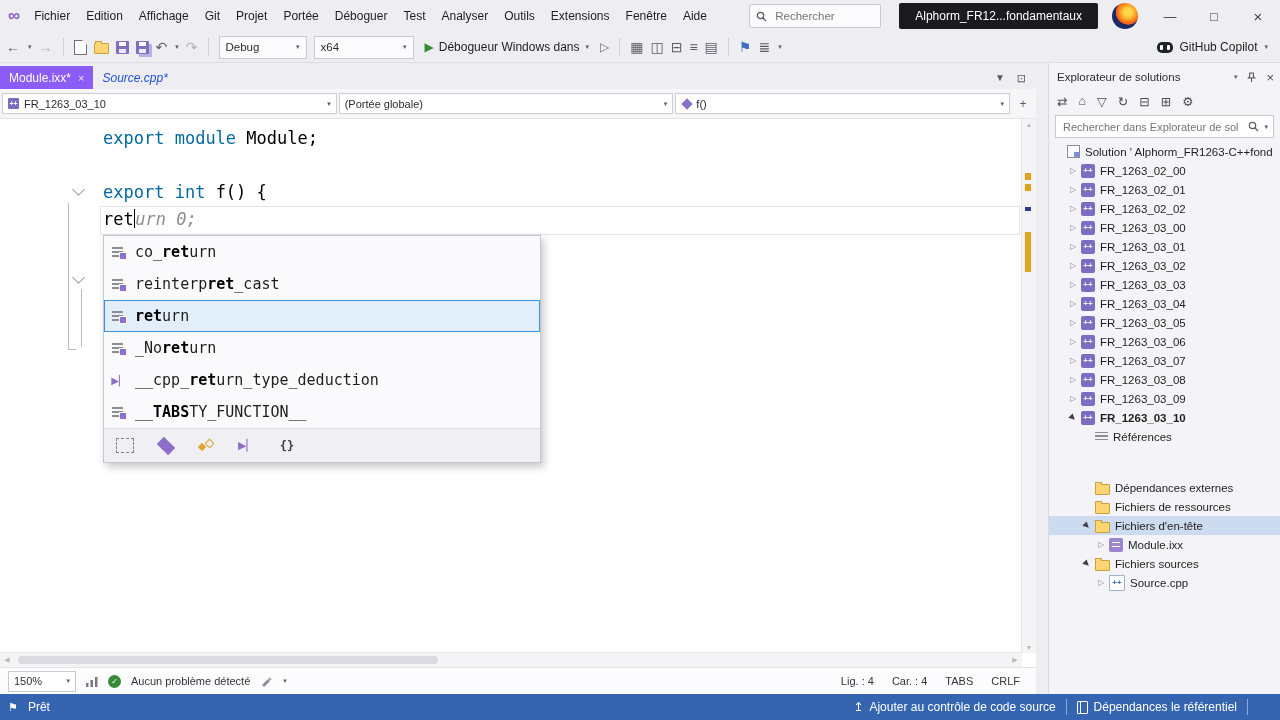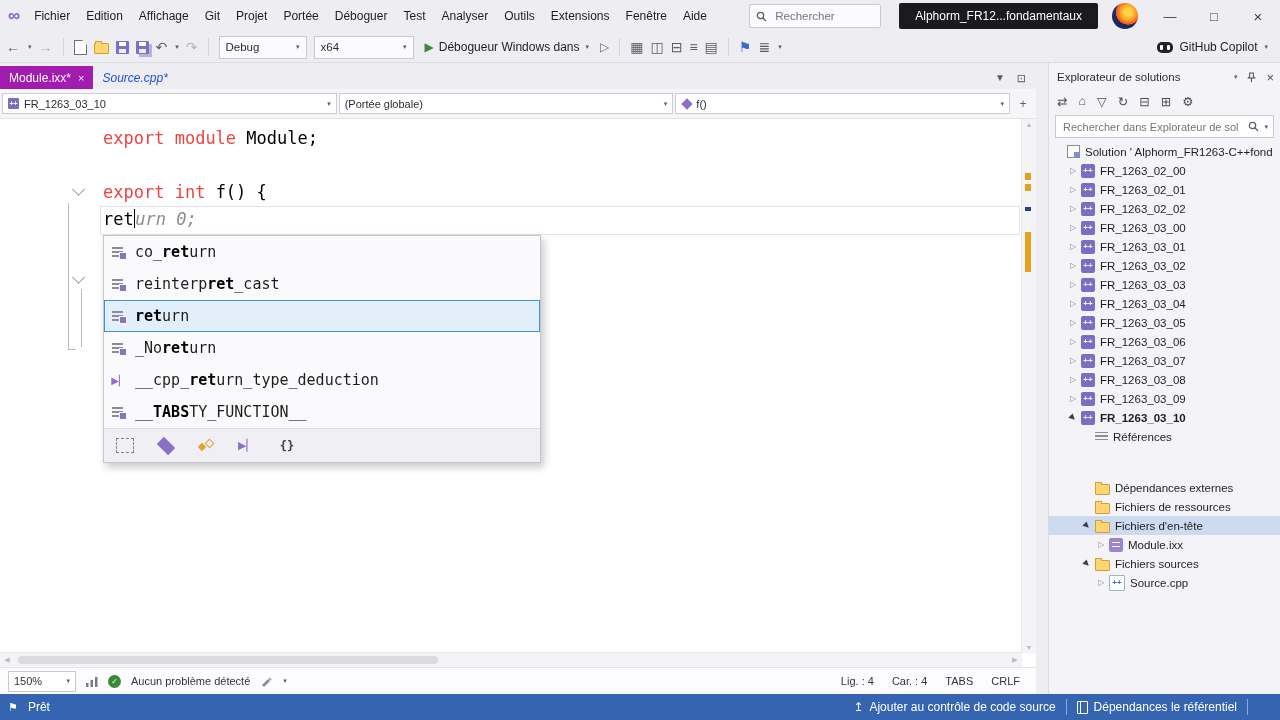--- a/index.html
+++ b/index.html
@@ -49,41 +49,41 @@
 
   
   .main{flex:1;display:flex;min-height:0;}
   .editor-col{width:1036px;display:flex;flex-direction:column;background:#EEEEF2;flex:none;}
   .splitter{width:12px;background:#EEEEF2;flex:none;}
   .explorer{flex:1;background:#F4F4F8;border-left:1px solid #DADAE0;display:flex;flex-direction:column;min-width:0;}
 
   
   .tabbar{height:26px;display:flex;align-items:flex-end;padding-left:0;flex:none;}
   .tab{height:23px;display:flex;align-items:center;gap:7px;padding:0 9px;font-size:12px;}
-  .tab.active{background:#a21caf;color:#fff;}
+  .tab.active{background:#8b5cf6;color:#fff;}
   .tab.active .tab-x{color:#E8ECFA;font-size:11px;}
   .tab.inactive{color:#1d4ed8;font-style:italic;}
   .tabbar-right{margin-left:auto;display:flex;gap:12px;padding:0 10px 4px 0;color:#5B5B66;font-size:10px;}
 
   
   .navbar{height:25px;background:#F6F6F9;border-bottom:1px solid #E3E3E8;display:flex;align-items:center;
     padding:2px 2px;gap:2px;flex:none;}
   .nav-combo{flex:1;height:19px;background:#FFFFFF;border:1px solid #CCCCD6;display:flex;align-items:center;
     gap:5px;padding:0 5px;font-size:11px;color:#2B2B33;min-width:0;}
   .nav-combo .mini-caret{margin-left:auto;}
   .nav-proj-ic{width:11px;height:11px;background:#7E6CC0;border-radius:1px;color:#fff;font:bold 7px/11px "Liberation Sans",sans-serif;text-align:center;flex:none;}
   .nav-meth-ic{width:8px;height:8px;background:#8D6FC8;transform:rotate(45deg);flex:none;margin-left:2px;}
   .nav-plus{width:22px;text-align:center;color:#5B5B66;font-size:12px;flex:none;}
 
   
   .editor{position:relative;flex:1;background:#FFFFFF;overflow:hidden;min-height:0;}
   .code-area{position:absolute;left:0;top:6px;right:14px;}
   .code-line{height:27px;line-height:27px;padding-left:103px;font-family:"DejaVu Sans Mono",monospace;
     font-size:17px;white-space:pre;color:#000;}
-  .tok-kw{color:#ef4444;}
+  .tok-kw{color:#0369a1;}
   .tok-pl{color:#000000;}
   .tok-ghost{color:#8C8C8C;font-style:italic;}
   .caret{display:inline-block;width:1.5px;height:19px;background:#000;vertical-align:-3px;}
   .curline{position:absolute;left:100px;right:16px;top:87px;height:27px;border:1px solid #E4E4E8;}
   .fold-chev{position:absolute;width:8px;height:8px;border-left:1.5px solid #9A9AA2;border-bottom:1.5px solid #9A9AA2;transform:rotate(-45deg);}
   .guide-v{position:absolute;width:1px;background:#B9B9C0;}
   .guide-tick{position:absolute;height:1px;background:#B9B9C0;}
 
   
   .vscroll{position:absolute;top:0;right:0;bottom:14px;width:14px;background:#F4F4F6;border-left:1px solid #E6E6EA;}

